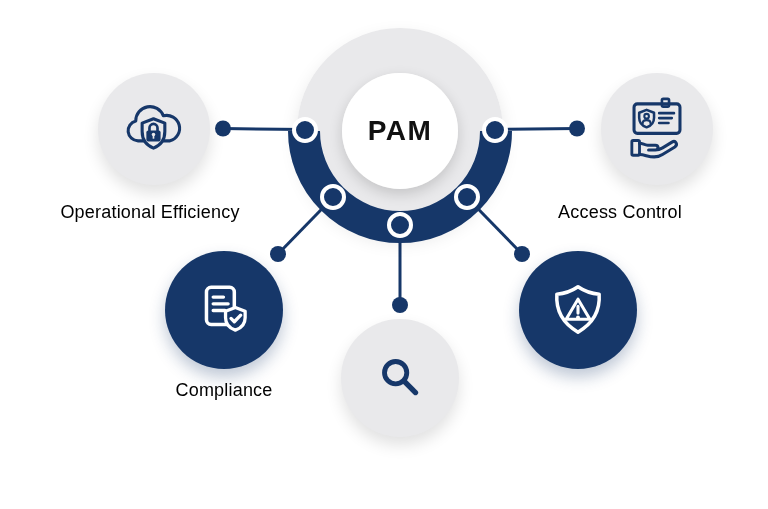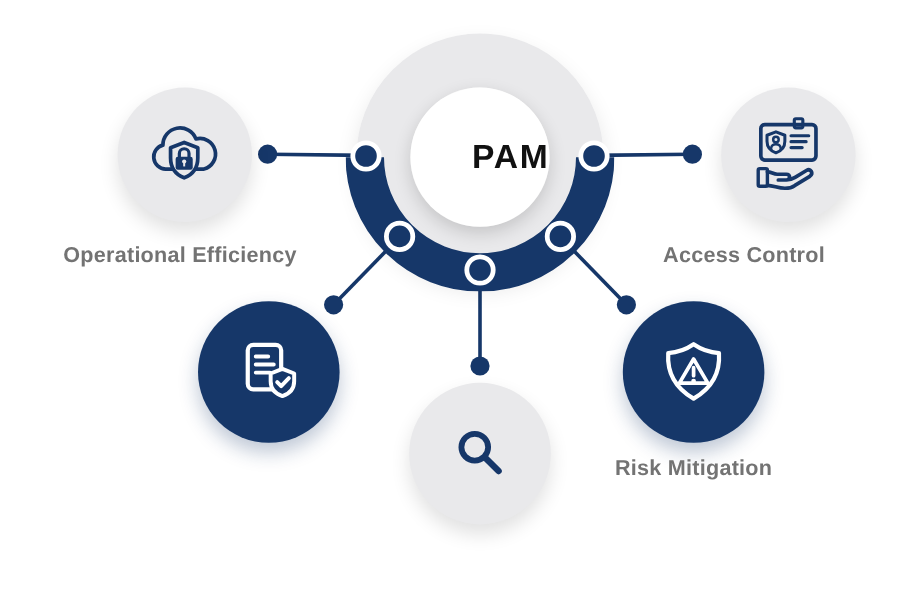--- a/index.html
+++ b/index.html
@@ -21,21 +21,21 @@
   .hub-blue-arc{
     position:absolute;left:288px;top:19px;width:224px;height:224px;
     box-sizing:border-box;border:32px solid #163769;border-radius:50%;
     clip-path:inset(50% 0 0 0);
     z-index:3;
   }
   .hub-center{
     position:absolute;left:342px;top:73px;width:116px;height:116px;
     border-radius:50%;background:#ffffff;
     box-shadow:0 5px 14px rgba(0,0,0,.16);
-    display:flex;align-items:center;justify-content:flex-end;
+    display:flex;align-items:center;justify-content:center;
     z-index:4;
   }
   .hub-title{
     font-size:28px;font-weight:800;letter-spacing:1.5px;color:#111111;
   }
   .node{
     position:absolute;width:18px;height:18px;border-radius:50%;
     background:#163769;border:4.5px solid #ffffff;
     z-index:5;
   }
@@ -45,22 +45,22 @@
     display:flex;align-items:center;justify-content:center;
     z-index:2;
   }
   .sat.light{background:#e9e9eb;box-shadow:0 8px 16px rgba(0,0,0,.12);}
   .sat.dark{background:#163769;box-shadow:0 8px 16px rgba(22,55,105,.28);}
   .sat.s112{width:112px;height:112px;}
   .sat.s118{width:118px;height:118px;}
   
   .lbl{
     position:absolute;transform:translateX(-50%);
-    white-space:nowrap;font-size:18px;font-weight:700;
-    letter-spacing:.2px;color:#737373;z-index:6;
+    white-space:nowrap;font-size:18px;font-weight:400;
+    letter-spacing:.2px;color:#000000;z-index:6;
   }
   .icon{display:block;}
 </style>
 </head>
 <body>
 
 <div class="canvas">
 
   <svg class="connectors" width="768" height="509" viewBox="0 0 768 509">
     <g stroke="#163769" stroke-width="3">
@@ -124,35 +124,35 @@
   <div class="sat dark s118" style="left:165px;top:251px;">
     <svg class="icon" width="66" height="66" viewBox="0 0 64 64">
       <g fill="none" stroke="#ffffff" stroke-width="3.4" stroke-linecap="round" stroke-linejoin="round">
         <rect x="15" y="10" width="27" height="36" rx="4.5"></rect>
         <path d="M21.5 19.5 h10 M21.5 26 h14.5 M21.5 32.5 h11.5" stroke-width="3.2"></path>
         <path d="M43 29.5 l9.5 3.7 v6.2 c0 6.4-4 10.2-9.5 12.1 c-5.5-1.9-9.5-5.7-9.5-12.1 v-6.2 z" fill="#163769" stroke-width="3.2"></path>
         <path d="M38.8 40.2 l3.2 3.2 6.2-6.4" stroke-width="3.2"></path>
       </g>
     </svg>
   </div>
+  <div class="lbl" style="left:224px;top:380px;">Compliance</div>
 
   <div class="sat light s118" style="left:341px;top:319px;">
     <svg class="icon" width="62" height="62" viewBox="0 0 64 64">
       <g fill="none" stroke="#163769" stroke-linecap="round">
         <circle cx="27.5" cy="26.5" r="11.5" stroke-width="5"></circle>
         <path d="M36.5 35.5 L48 47" stroke-width="5.5"></path>
       </g>
     </svg>
   </div>
 
   <div class="sat dark s118" style="left:519px;top:251px;">
     <svg class="icon" width="66" height="66" viewBox="0 0 64 64">
       <g fill="none" stroke="#ffffff" stroke-linecap="round" stroke-linejoin="round">
         <path d="M32 9.5 C38.5 14 46 16.2 52.5 16.7 C53.5 31.5 47.5 44.5 32 53.5 C16.5 44.5 10.5 31.5 11.5 16.7 C18 16.2 25.5 14 32 9.5 Z" stroke-width="3.4"></path>
         <path d="M32 21.5 L43.5 41 H20.5 Z" stroke-width="3"></path>
         <path d="M32 28.5 V35" stroke-width="3"></path>
       </g>
       <circle cx="32" cy="39.3" r="1.9" fill="#ffffff"></circle>
     </svg>
   </div>
-  <div class="lbl" style="left:578px;top:380px;">Risk Mitigation</div>
 
 </div>
 
 </body></html>

